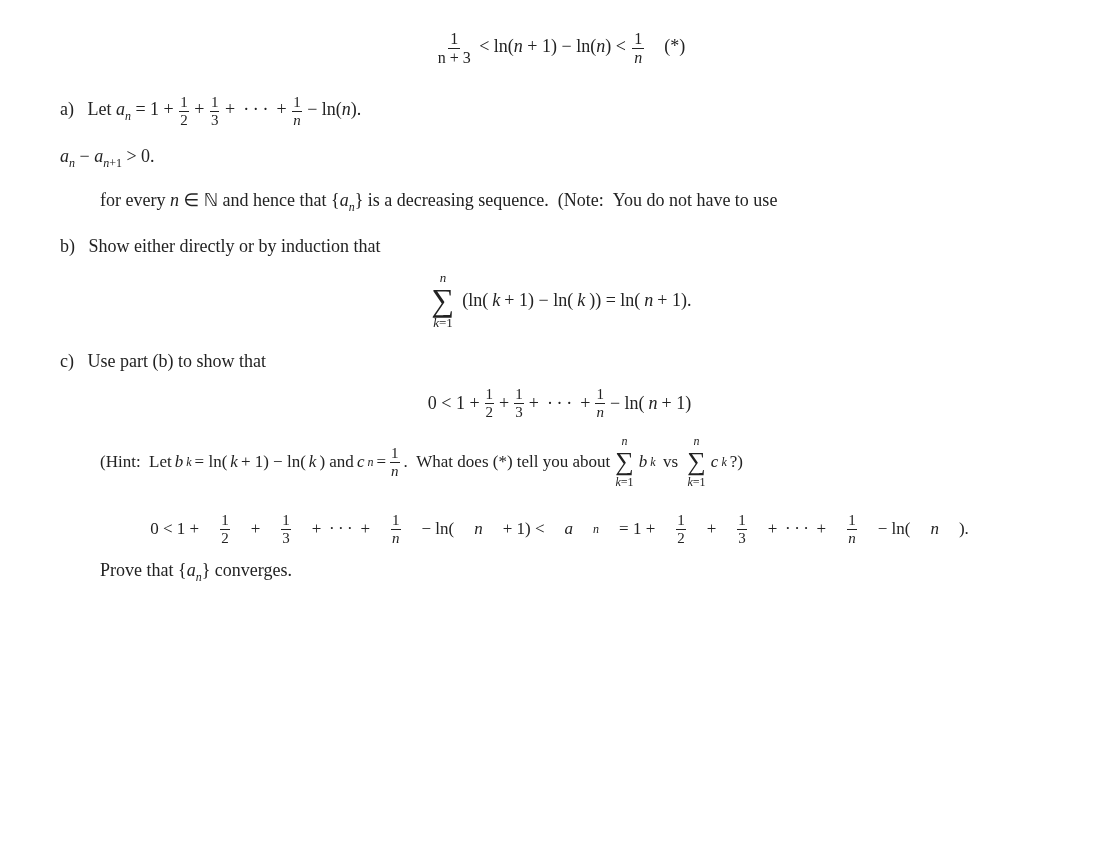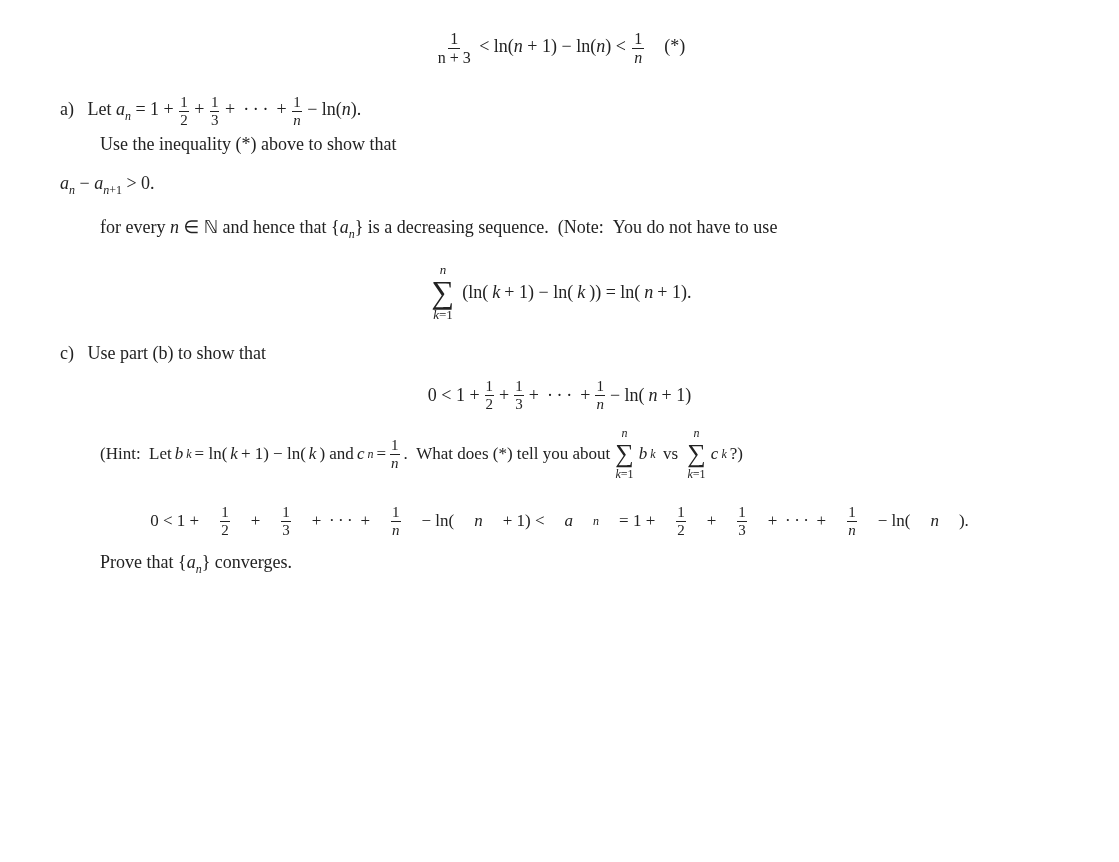--- a/index.html
+++ b/index.html
@@ -152,34 +152,34 @@
           <span class="den">3</span>
       </span>
       +  · · ·  +
       <span class="inline-frac">
         <span class="num">1</span>
           <span class="den"><i>n</i></span>
       </span>
       − ln(<i>n</i>).
     </div>
 
-    <div class="indent">
-      Use the inequality (*) above to show that
-    </div>
 
     <div class="centered">
       <i>a</i><sub><i>n</i></sub> − <i>a</i><sub><i>n</i>+1</sub> &gt; 0.
     </div>
 
     <div class="indent">
       for every <i>n</i> ∈ ℕ and hence that {<i>a</i><sub><i>n</i></sub>} is a decreasing sequence. &nbsp;(Note: &nbsp;You do not have to use
     </div>
   </div>
 
   <div class="part">
+    <div class="part-label">
+      b) &nbsp; Show either directly or by induction that
+    </div>
     <div class="math-line">
       <span class="sum-symbol">
         <span class="sum-top"><i>n</i></span>
         <span class="sum-sigma">∑</span>
         <span class="sum-bottom"><i>k</i>=1</span>
       </span>
       (ln(<i>k</i> + 1) − ln(<i>k</i>)) = ln(<i>n</i> + 1).
     </div>
   </div>
 

